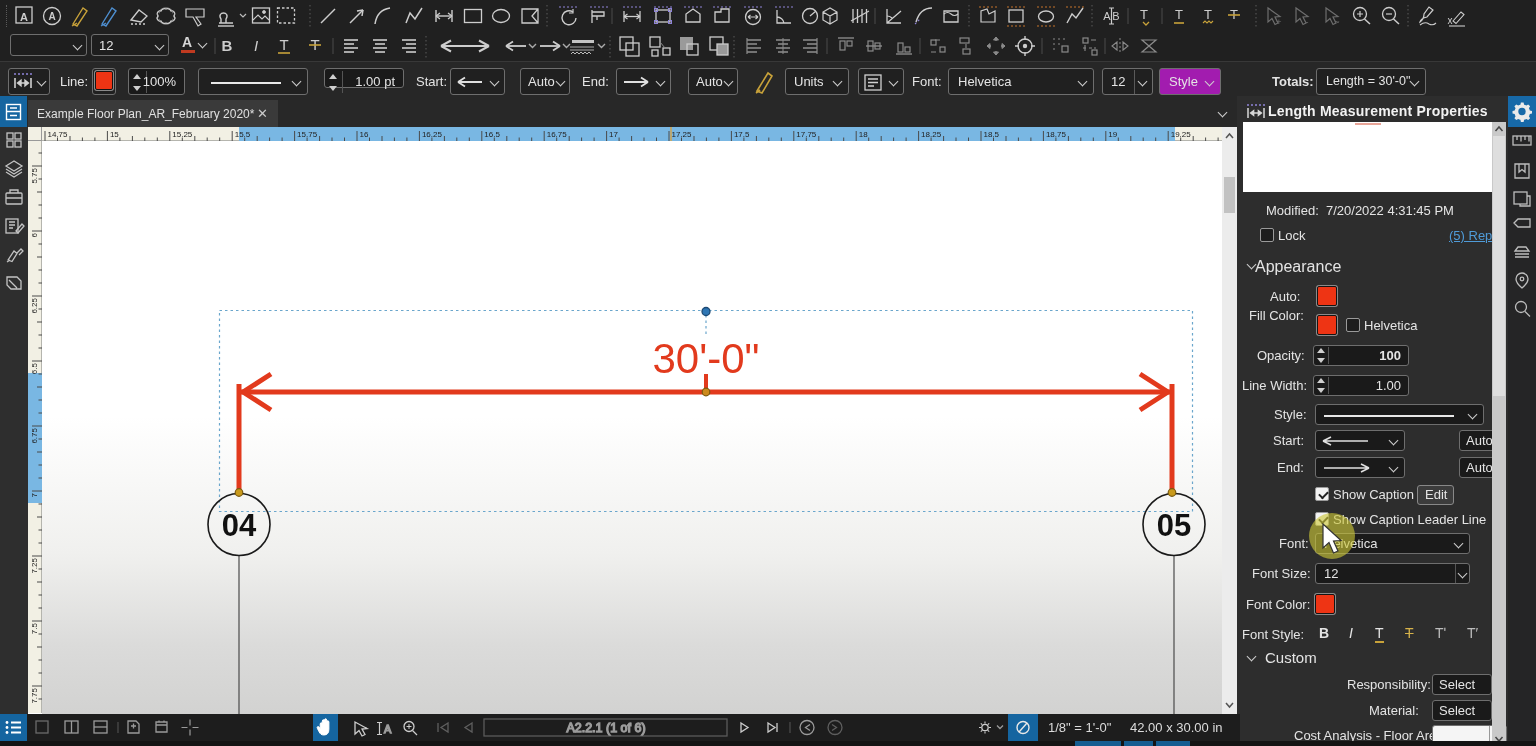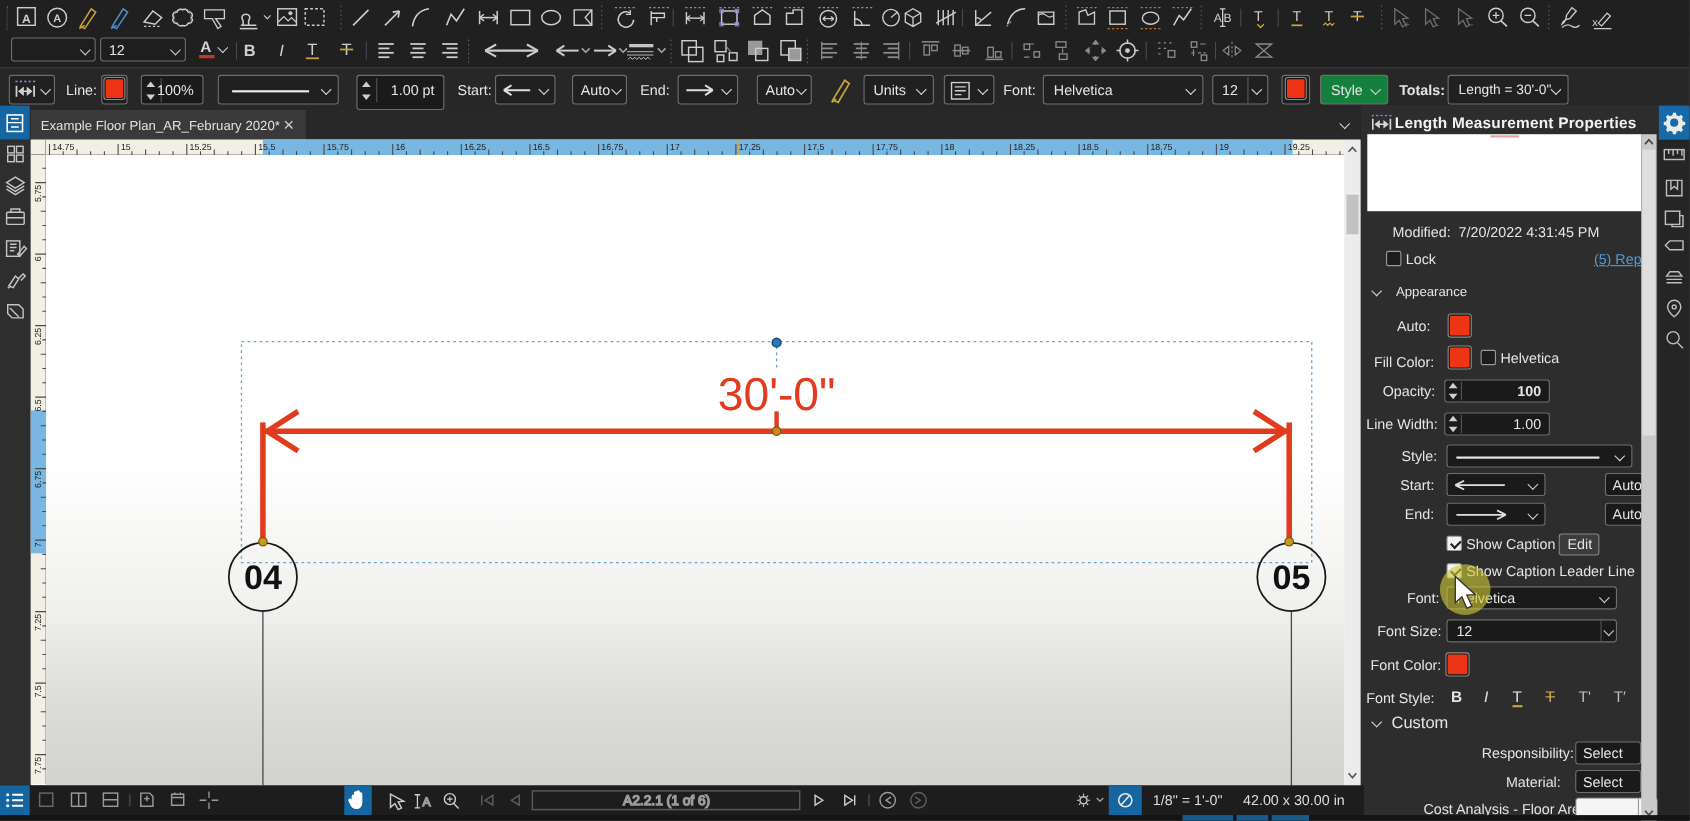--- a/index.html
+++ b/index.html
@@ -401,21 +401,21 @@
   <div class="sw" style="left:95px;top:9px;width:18px;height:19px;"></div>
   <div class="fld" style="left:128px;top:6px;width:57px;height:27px;">
     <div class="spin" style="left:1px;top:3px;"></div>
     <div class="abs" style="left:17px;top:2px;width:1px;height:22px;background:#555;"></div>
     <span class="t" style="right:8px;top:5px;position:absolute;">100%</span>
   </div>
   <div class="fld" style="left:198px;top:6px;width:110px;height:27px;background:#202020;">
     <div class="abs" style="left:12px;top:13px;width:70px;height:2px;background:#e8e8e8;"></div>
     <span class="chev" style="left:94px;top:9px;"></span>
   </div>
-  <div class="fld" style="left:324px;top:6px;width:80px;height:32px;padding-left:35px;">
+  <div class="fld" style="left:324px;top:6px;width:80px;height:20px;padding-left:35px;">
     <div class="spin" style="left:1px;top:3px;"></div>
     <div class="abs" style="left:17px;top:2px;width:1px;height:22px;background:#555;"></div>
     <span class="t" style="right:8px;top:5px;position:absolute;">1.00 pt</span>
   </div>
   <span class="t" style="left:416px;top:12px;">Start:</span>
   <div class="fld" style="left:450px;top:6px;width:55px;height:27px;background:#202020;">
     <svg class="abs" style="left:5px;top:7px" width="28" height="12" viewBox="0 0 28 12">
       <path d="M2 6 H26 M2 6 l7 -4.5 M2 6 l7 4.5" stroke="#e0e0e0" stroke-width="1.8" fill="none"></path>
     </svg>
     <span class="chev" style="left:40px;top:9px;"></span>
@@ -455,21 +455,21 @@
     <span class="t" style="left:9px;top:5px;">Helvetica</span>
     <span class="chev" style="left:130px;top:9px;"></span>
   </div>
   <div class="fld" style="left:1102px;top:6px;width:51px;height:27px;background:#202020;">
     <span class="t" style="left:8px;top:5px;">12</span>
     <div class="abs" style="left:31px;top:1px;width:1px;height:24px;background:#5a5a5a;"></div>
     <span class="chev" style="left:36px;top:9px;"></span>
   </div>
   <div class="fld" style="left:1165px;top:6px;width:26px;height:27px;background:#202020;"></div>
   <div class="sw" style="left:1169px;top:9px;width:18px;height:19px;"></div>
-  <div class="fld" style="left:1200px;top:6px;width:62px;height:27px;background:#15803d;">
+  <div class="fld" style="left:1159px;top:6px;width:62px;height:27px;background:#a21caf;">
     <span class="t" style="left:9px;top:5px;">Style</span>
     <span class="chev" style="left:46px;top:9px;"></span>
   </div>
   <span class="t" style="left:1272px;top:12px;font-weight:bold;">Totals:</span>
   <div class="fld" style="left:1316px;top:6px;width:110px;height:27px;background:#202020;">
     <span class="t" style="left:9px;top:5px;font-size:12.5px;">Length = 30'-0"</span>
     <span class="chev" style="left:94px;top:9px;"></span>
   </div>
 </div>
 
@@ -743,25 +743,25 @@
   <div class="abs" style="left:6px;top:26px;width:249px;height:70px;background:#ffffff;">
     <div class="abs" style="left:112px;top:1px;width:26px;height:2px;background:#e8a598;"></div>
   </div>
 
   <span class="t" style="left:29px;top:107px;">Modified:&nbsp; 7/20/2022 4:31:45 PM</span>
   <div class="cb" style="left:23px;top:132px;"></div>
   <span class="t" style="left:41px;top:132px;">Lock</span>
   <span class="t" style="left:212px;top:132px;color:#4f9bd8;text-decoration:underline;">(5) Rep</span>
 
   <span class="chev" style="left:11px;top:165px;"></span>
-  <span class="t" style="left:32px;top:162px;font-size:12px;">Appearance</span>
+  <span class="t" style="left:18px;top:162px;font-size:16px;">Appearance</span>
 
   <span class="t" style="left:33px;top:193px;">Auto:</span>
   <div class="sw" style="left:80px;top:190px;"></div>
-  <span class="t" style="left:12px;top:226px;">Fill Color:</span>
+  <span class="t" style="left:12px;top:212px;">Fill Color:</span>
   <div class="sw" style="left:80px;top:219px;"></div>
   <div class="cb" style="left:109px;top:222px;"></div>
   <span class="t" style="left:127px;top:222px;">Helvetica</span>
 
   <span class="t" style="left:20px;top:252px;">Opacity:</span>
   <div class="fld" style="left:76px;top:249px;width:96px;height:21px;">
     <div class="spin" style="left:0px;top:0px;height:19px;"></div>
     <div class="abs" style="left:14px;top:1px;width:1px;height:17px;background:#555;"></div>
     <span class="t" style="right:7px;top:2px;position:absolute;font-weight:bold;">100</span>
   </div>

